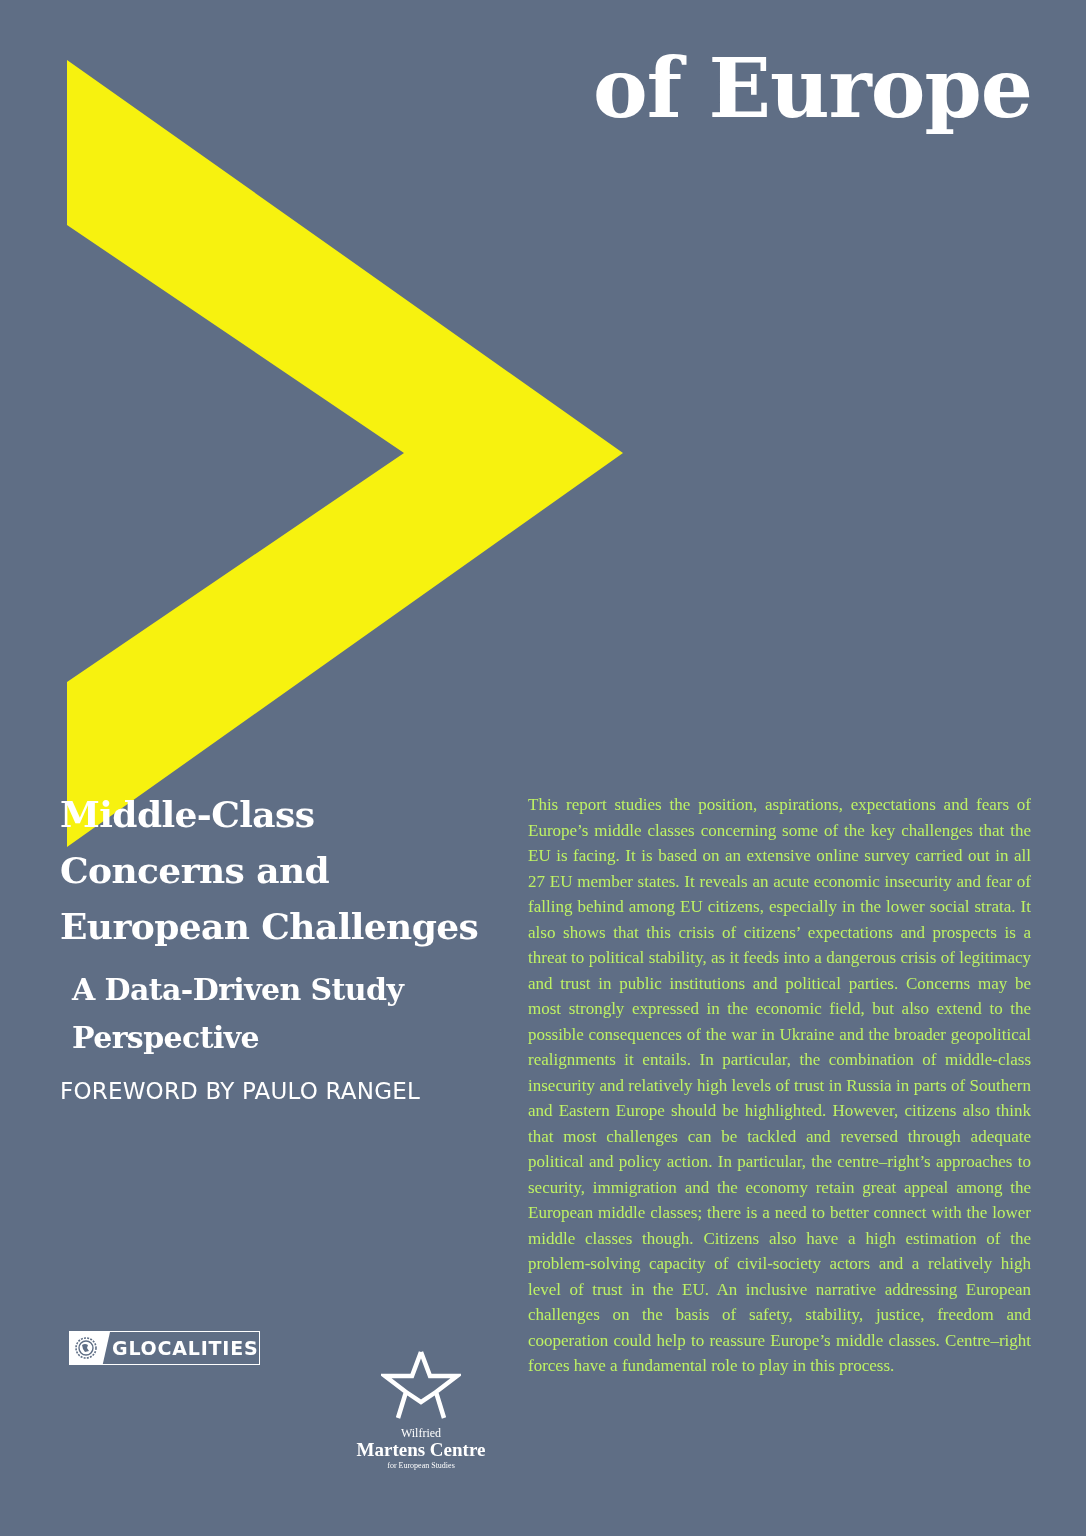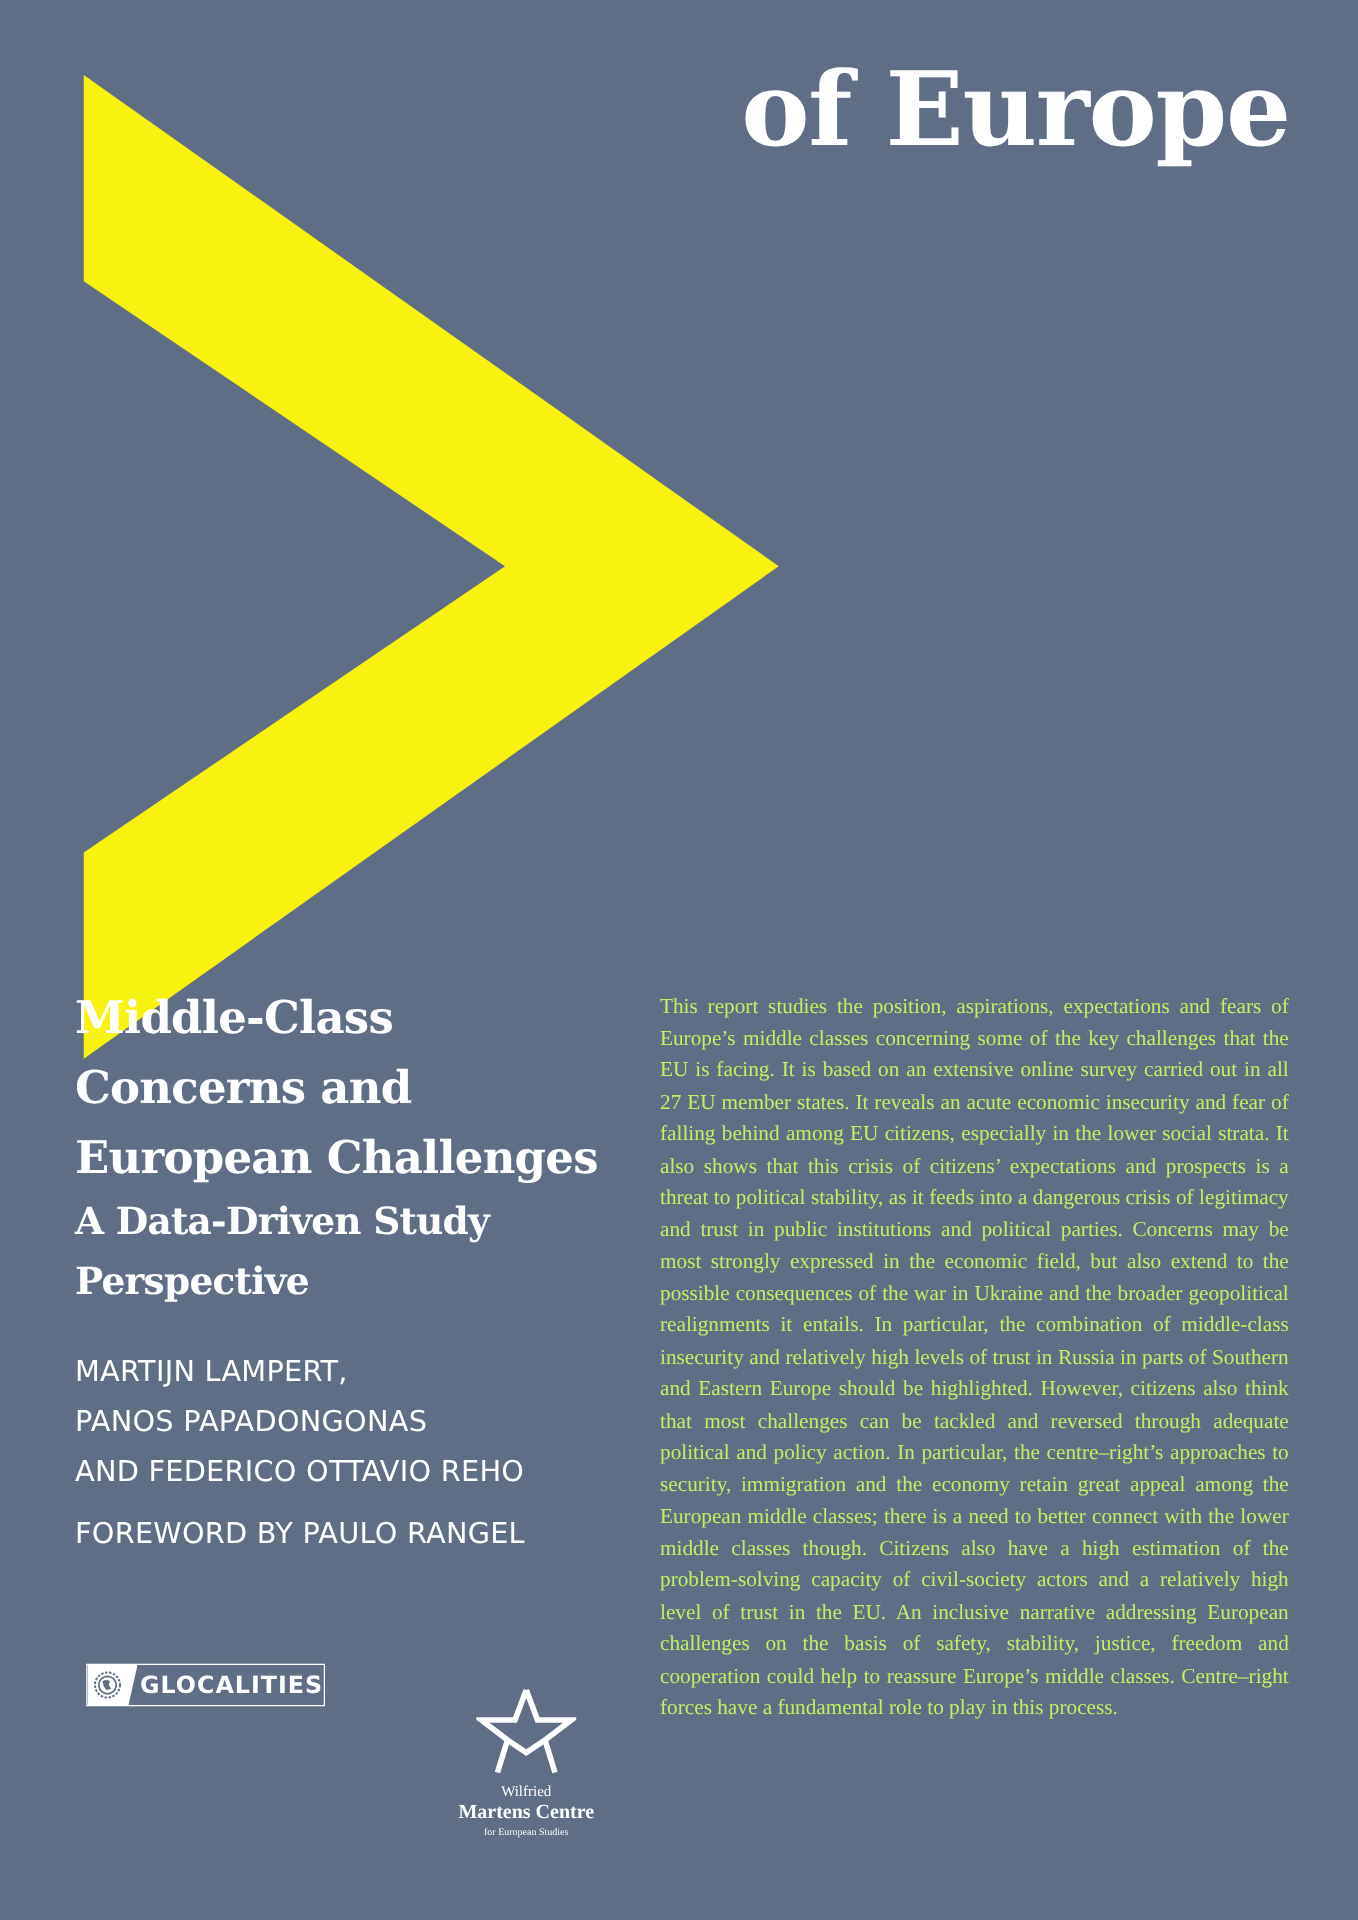--- a/index.html
+++ b/index.html
@@ -24,21 +24,21 @@
     text-align: left;
   }
   .book-title {
     font-family: "DejaVu Serif", "Liberation Serif", serif;
     font-weight: bold; font-size: 36px; line-height: 56px;
     margin: 0; letter-spacing: -0.6px;
   }
   .book-subtitle {
     font-family: "DejaVu Serif", "Liberation Serif", serif;
     font-weight: bold; font-size: 30px; line-height: 48px;
-    margin: 0; letter-spacing: -0.6px;
+    margin: 12px; letter-spacing: -0.6px;
   }
   .authors {
     margin-top: 28px;
     font-family: "DejaVu Sans", "Liberation Sans", sans-serif;
     font-size: 23px; line-height: 40px; font-weight: normal;
     letter-spacing: 0.2px;
   }
   .foreword {
     margin-top: 14px;
     font-family: "DejaVu Sans", "Liberation Sans", sans-serif;
@@ -72,21 +72,21 @@
     font-weight: bold; font-size: 19px; letter-spacing: 0.8px;
     margin-left: 2px;
   }
   .martens {
     position: absolute; left: 346px; top: 1348px; width: 150px;
     text-align: center;
     font-family: Liberation Serif, serif;
   }
   .martens .star { display: block; margin: 0 auto; }
   .martens .first { font-size: 12px; line-height: 14px; margin-top: 2px; }
-  .martens .name { font-size: 16px; font-weight: bold; line-height: 20px; }
+  .martens .name { font-size: 19px; font-weight: bold; line-height: 20px; }
   .martens .sub { font-size: 8px; line-height: 11px; }
 </style>
 </head>
 <body>
 
 <svg class="chevron" width="1086" height="1536" viewBox="0 0 1086 1536">
   <polygon points="67,60 623,453 67,847 67,682 404,453 67,225" fill="#f7f20f"></polygon>
 </svg>
 
 <h1 class="series-title">
@@ -96,25 +96,20 @@
 <div class="left-col">
   <h2 class="book-title">
     <div>Middle-Class</div>
     <div>Concerns and</div>
     <div>European Challenges</div>
   </h2>
   <h3 class="book-subtitle">
     <div>A Data-Driven Study</div>
     <div>Perspective</div>
   </h3>
-  <div class="authors">
-    <div>MARTIJN LAMPERT,</div>
-    <div>PANOS PAPADONGONAS</div>
-    <div>AND FEDERICO OTTAVIO REHO</div>
-  </div>
   <div class="foreword">FOREWORD BY PAULO RANGEL</div>
 </div>
 
 <p class="blurb">This report studies the position, aspirations, expectations and fears of Europe’s middle classes concerning some of the key challenges that the EU is facing. It is based on an extensive online survey carried out in all 27 EU member states. It reveals an acute economic insecurity and fear of falling behind among EU citizens, especially in the lower social strata. It also shows that this crisis of citizens’ expectations and prospects is a threat to political stability, as it feeds into a dangerous crisis of legitimacy and trust in public institutions and political parties. Concerns may be most strongly expressed in the economic field, but also extend to the possible consequences of the war in Ukraine and the broader geopolitical realignments it entails. In particular, the combination of middle-class insecurity and relatively high levels of trust in Russia in parts of Southern and Eastern Europe should be highlighted. However, citizens also think that most challenges can be tackled and reversed through adequate political and policy action. In particular, the centre–right’s approaches to security, immigration and the economy retain great appeal among the European middle classes; there is a need to better connect with the lower mid­dle classes though. Citizens also have a high estimation of the problem-solving capacity of civil-society actors and a relatively high level of trust in the EU. An inclusive narrative addressing European challenges on the basis of safety, stability, justice, freedom and cooperation could help to reassure Europe’s mid­dle classes. Centre–right forces have a fundamental role to play in this process.</p>
 
 <div class="glocalities">
   <div class="globe-box">
     <svg width="24" height="24" viewBox="0 0 24 24">
       <circle cx="12" cy="12" r="10" fill="none" stroke="#5f6e85" stroke-width="1.6" stroke-dasharray="2 1.2"></circle>
       <circle cx="12" cy="12" r="7" fill="none" stroke="#5f6e85" stroke-width="1.4"></circle>

